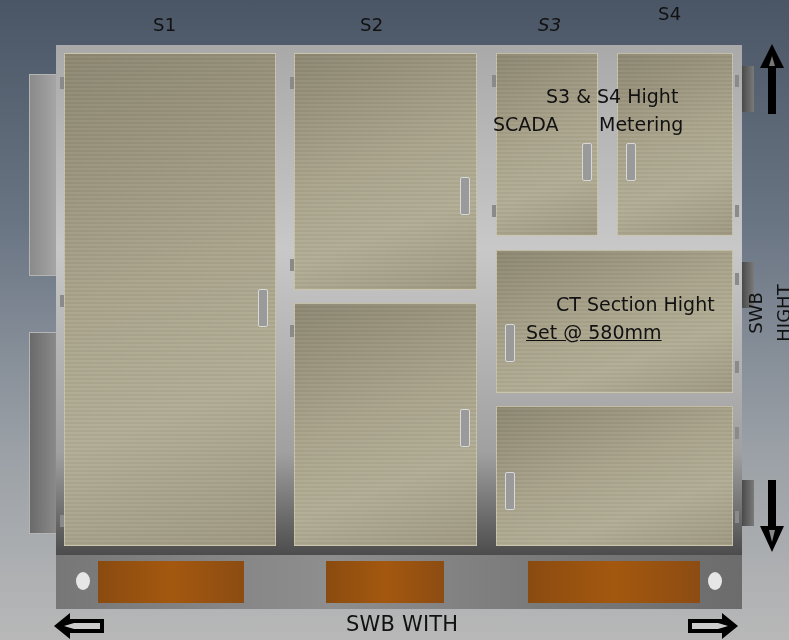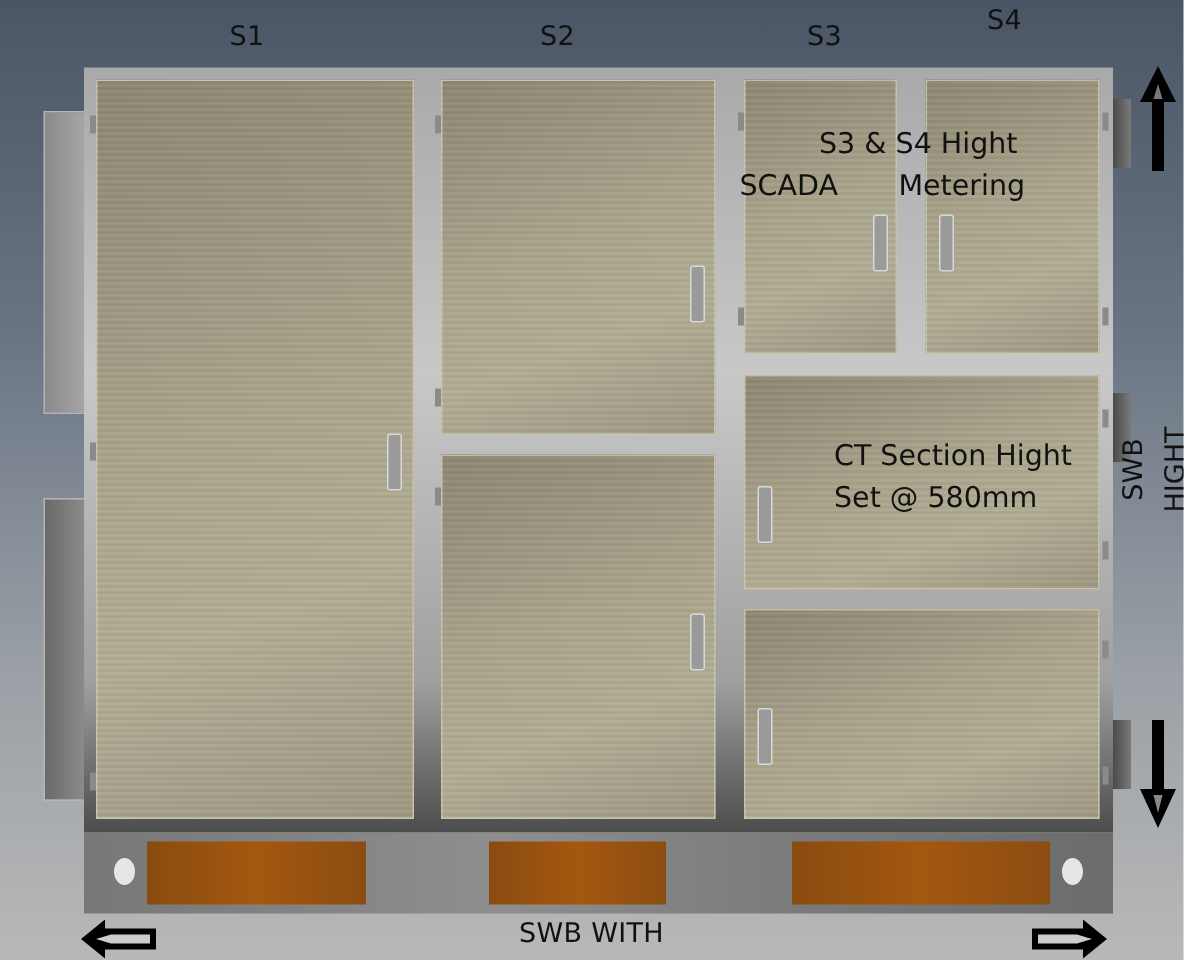--- a/index.html
+++ b/index.html
@@ -21,21 +21,21 @@
   .plate{position:absolute;top:6px;height:42px;background:linear-gradient(90deg,#8a4b10,#a4580f 50%,#8c4c12);}
   .hole{position:absolute;top:17px;width:14px;height:18px;border-radius:50%;background:#e6e6e6;}
   .sidebox{position:absolute;background:linear-gradient(90deg,#8a8a8a,#a5a5a5);border:1px solid #b5b5b5;}
   .overlay{position:absolute;color:#111;font-size:19px;line-height:28px;z-index:3;}
 </style>
 </head>
 <body>
 
 <div class="label" style="left:153px;top:14px;">S1</div>
 <div class="label" style="left:360px;top:14px;">S2</div>
-<div class="label" style="left:538px;top:14px;">S3</div>
+<div class="label" style="left:538px;top:14px;font-style:italic;">S3</div>
 <div class="label" style="left:658px;top:3px;">S4</div>
 
 <div class="sidebox" style="left:29px;top:74px;width:26px;height:200px;"></div>
 <div class="sidebox" style="left:29px;top:332px;width:26px;height:200px;background:linear-gradient(90deg,#6a6a6a,#8a8a8a);"></div>
 
 <div class="frame">
 
   <div class="door" style="left:8px;top:8px;width:212px;height:493px;">
     <div class="handle" style="left:194px;top:236px;"></div>
   </div>
@@ -88,34 +88,34 @@
   <div class="plate" style="left:42px;width:146px;"></div>
   <div class="plate" style="left:270px;width:118px;"></div>
   <div class="plate" style="left:472px;width:172px;"></div>
   <div class="hole" style="left:652px;"></div>
 </div>
 
 <div class="overlay" style="left:546px;top:82px;">S3 &amp; S4 Hight</div>
 <div class="overlay" style="left:493px;top:110px;text-align:right;">SCADA</div>
 <div class="overlay" style="left:599px;top:110px;">Metering</div>
 <div class="overlay" style="left:556px;top:290px;">CT Section Hight</div>
-<div class="overlay" style="left:556px;top:318px;">Set @ 580mm</div>
+<div class="overlay" style="left:526px;top:318px;text-decoration:underline;">Set @ 580mm</div>
 
 <div class="overlay" style="left:720px;top:285px;width:100px;text-align:center;transform:rotate(-90deg);font-size:18px;">SWB HIGHT</div>
 
 <svg class="abs" style="left:760px;top:44px;" width="24" height="72" viewBox="0 0 24 72">
   <polygon points="12,0 24,24 16,24 16,70 8,70 8,24 0,24" fill="#000"></polygon>
   <polygon points="12,12 15,22 9,22" fill="#777"></polygon>
 </svg>
 <svg class="abs" style="left:760px;top:480px;" width="24" height="72" viewBox="0 0 24 72">
   <polygon points="8,0 16,0 16,46 24,46 12,72 0,46 8,46" fill="#000"></polygon>
   <polygon points="12,62 15,50 9,50" fill="#888"></polygon>
 </svg>
 
-<div class="label" style="left:346px;top:612px;font-size:18px;">SWB WITH</div>
+<div class="label" style="left:346px;top:612px;font-size:21px;">SWB WITH</div>
 <svg class="abs" style="left:54px;top:613px;" width="52" height="26" viewBox="0 0 52 26">
   <polygon points="0,13 16,0 16,6 50,6 50,20 16,20 16,26" fill="#000"></polygon>
   <polygon points="10,13 20,10 46,10 46,16 20,16" fill="#ccc"></polygon>
 </svg>
 <svg class="abs" style="left:686px;top:613px;" width="52" height="26" viewBox="0 0 52 26">
   <polygon points="52,13 36,0 36,6 2,6 2,20 36,20 36,26" fill="#000"></polygon>
   <polygon points="42,13 32,10 6,10 6,16 32,16" fill="#ccc"></polygon>
 </svg>
 
 </body></html>

